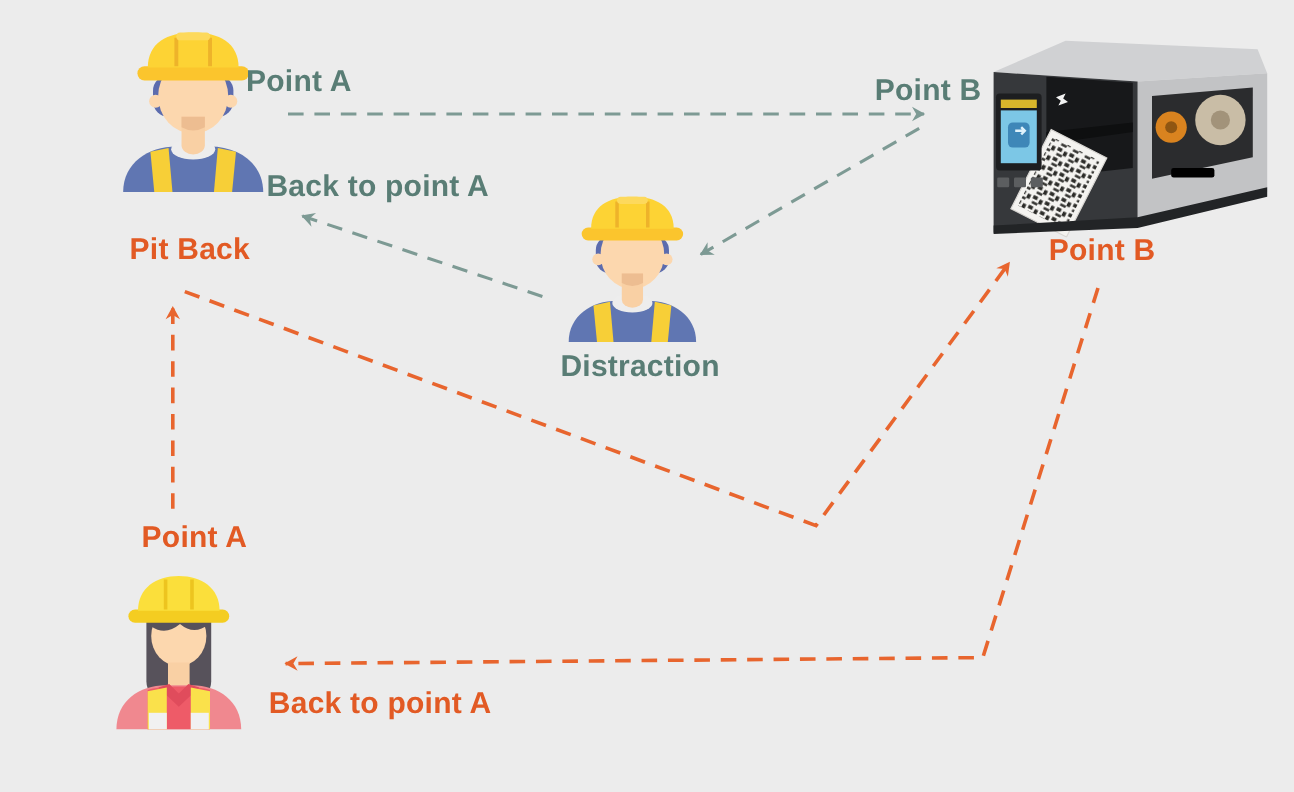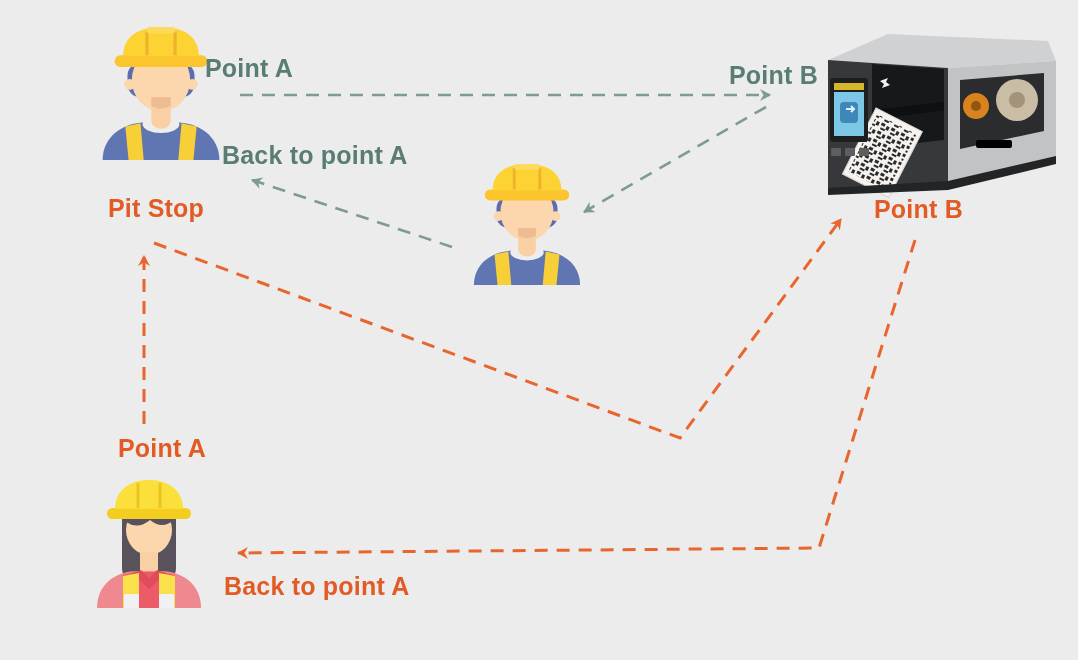--- a/index.html
+++ b/index.html
@@ -141,19 +141,20 @@
     <rect x="41" y="120" width="10" height="8" rx="1" fill="#5c5e60"></rect>
 
     <path d="M10,160 L130,153 L238,128 L238,136 L130,162 L10,167 Z" fill="#222426"></path>
     <rect x="158" y="112" width="36" height="8" rx="2" fill="#33353
 8"></rect>
   </svg>
 
   <div class="lbl teal" style="left:205px;top:54px">Point A</div>
   <div class="lbl teal" style="left:729px;top:61px">Point B</div>
   <div class="lbl teal" style="left:222px;top:141px">Back to point A</div>
+  <div class="lbl teal" style="left:467px;top:291px">Distraction</div>
 
-  <div class="lbl orange" style="left:108px;top:194px">Pit Stop</div>
+  <div class="lbl orange" style="left:108px;top:194px">Pit Back</div>
   <div class="lbl orange" style="left:874px;top:195px">Point B</div>
   <div class="lbl orange" style="left:118px;top:434px">Point A</div>
   <div class="lbl orange" style="left:224px;top:572px">Back to point A</div>
 
 </div>
 
 </body></html>

